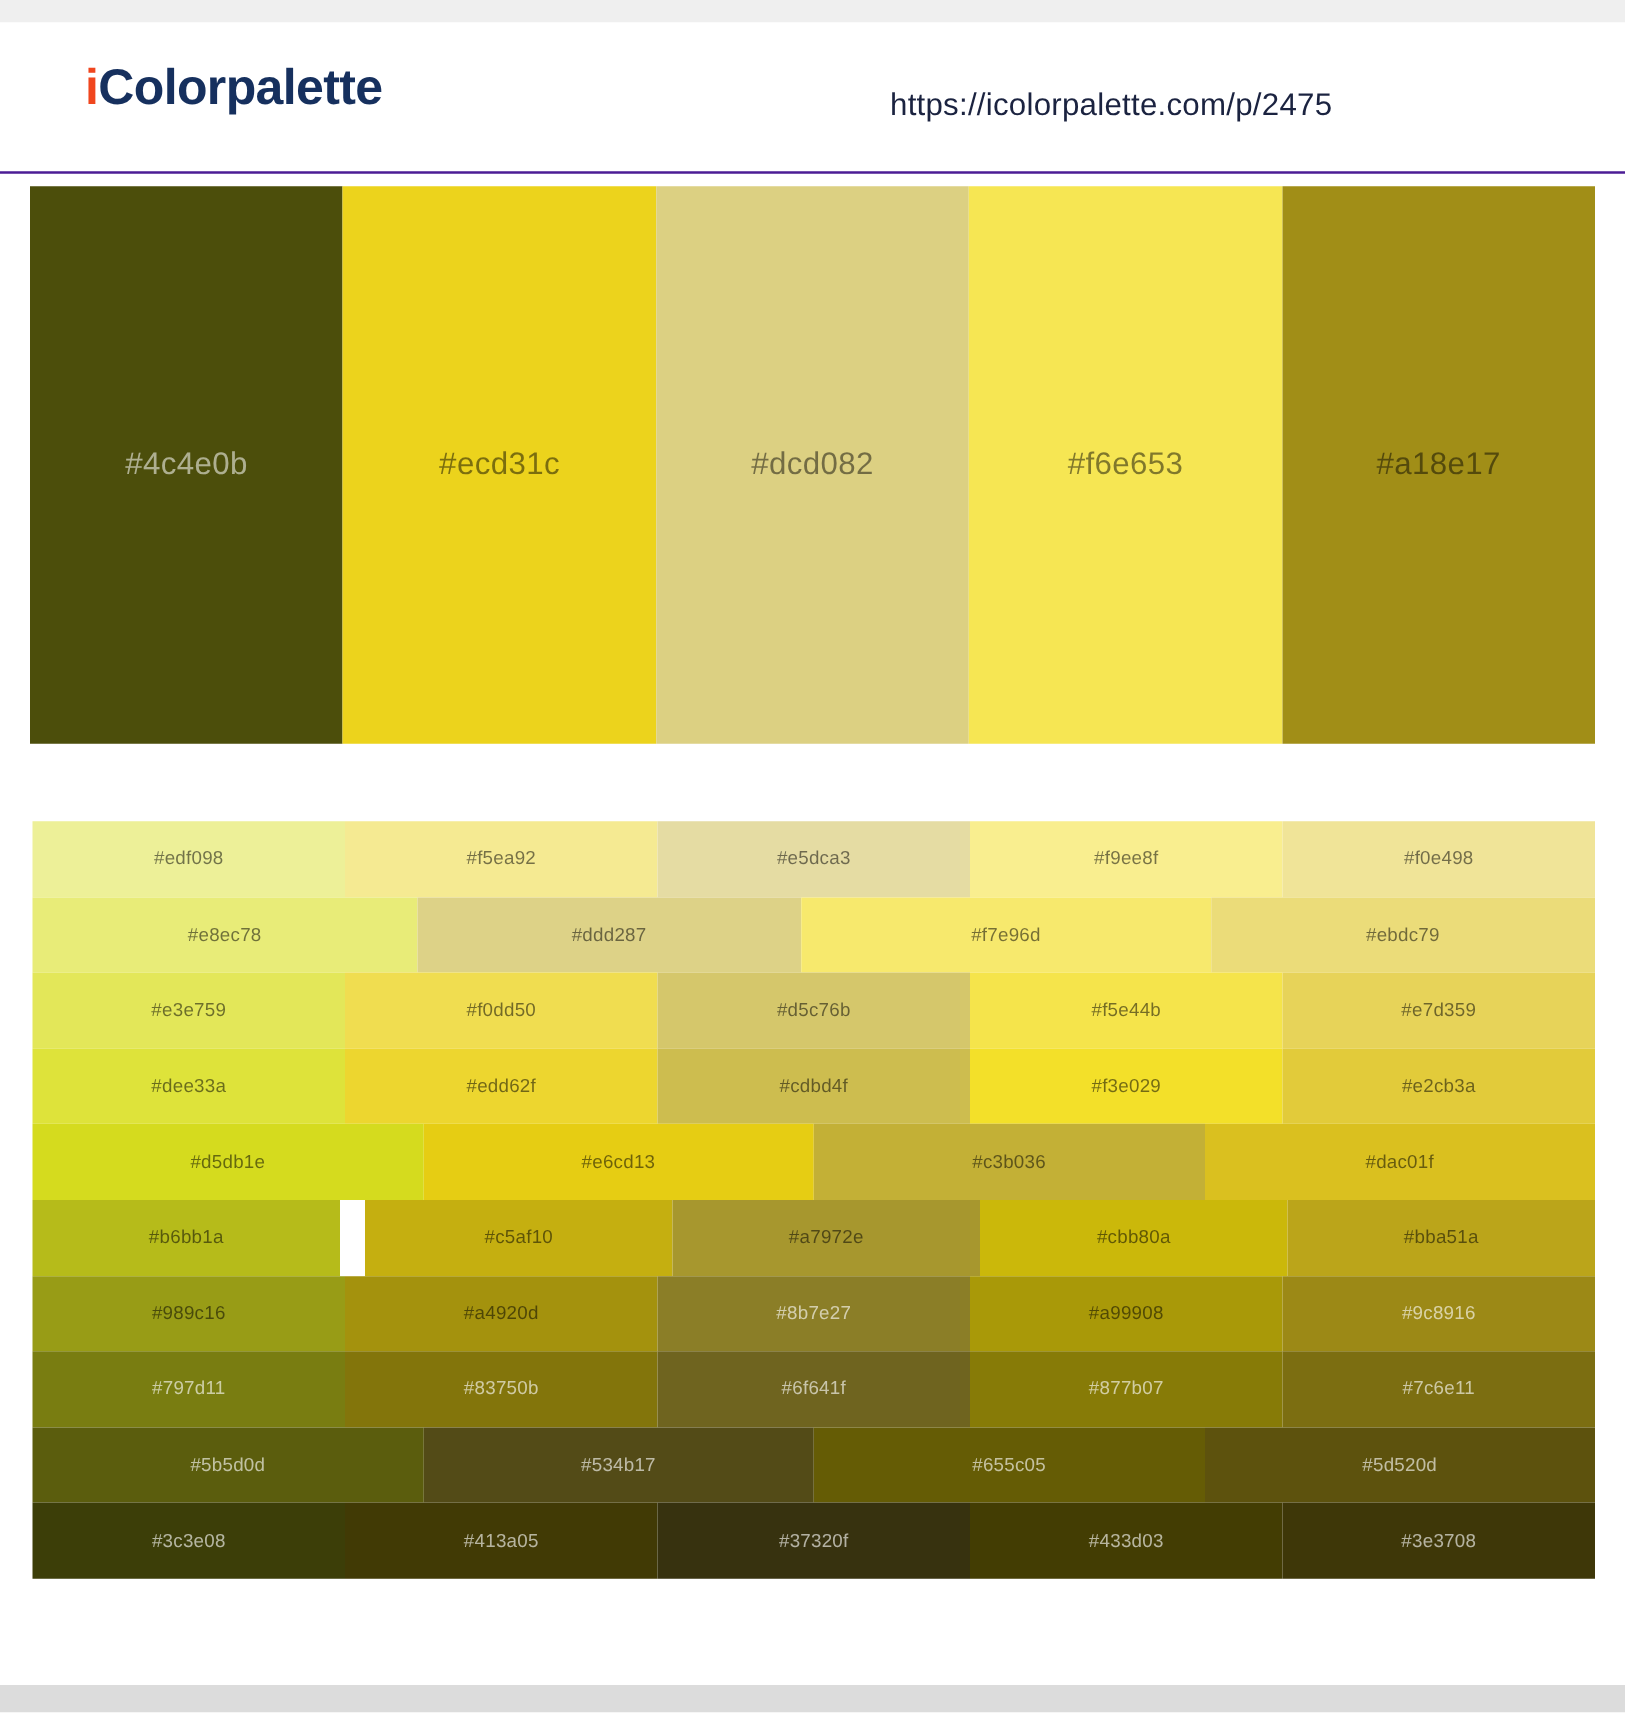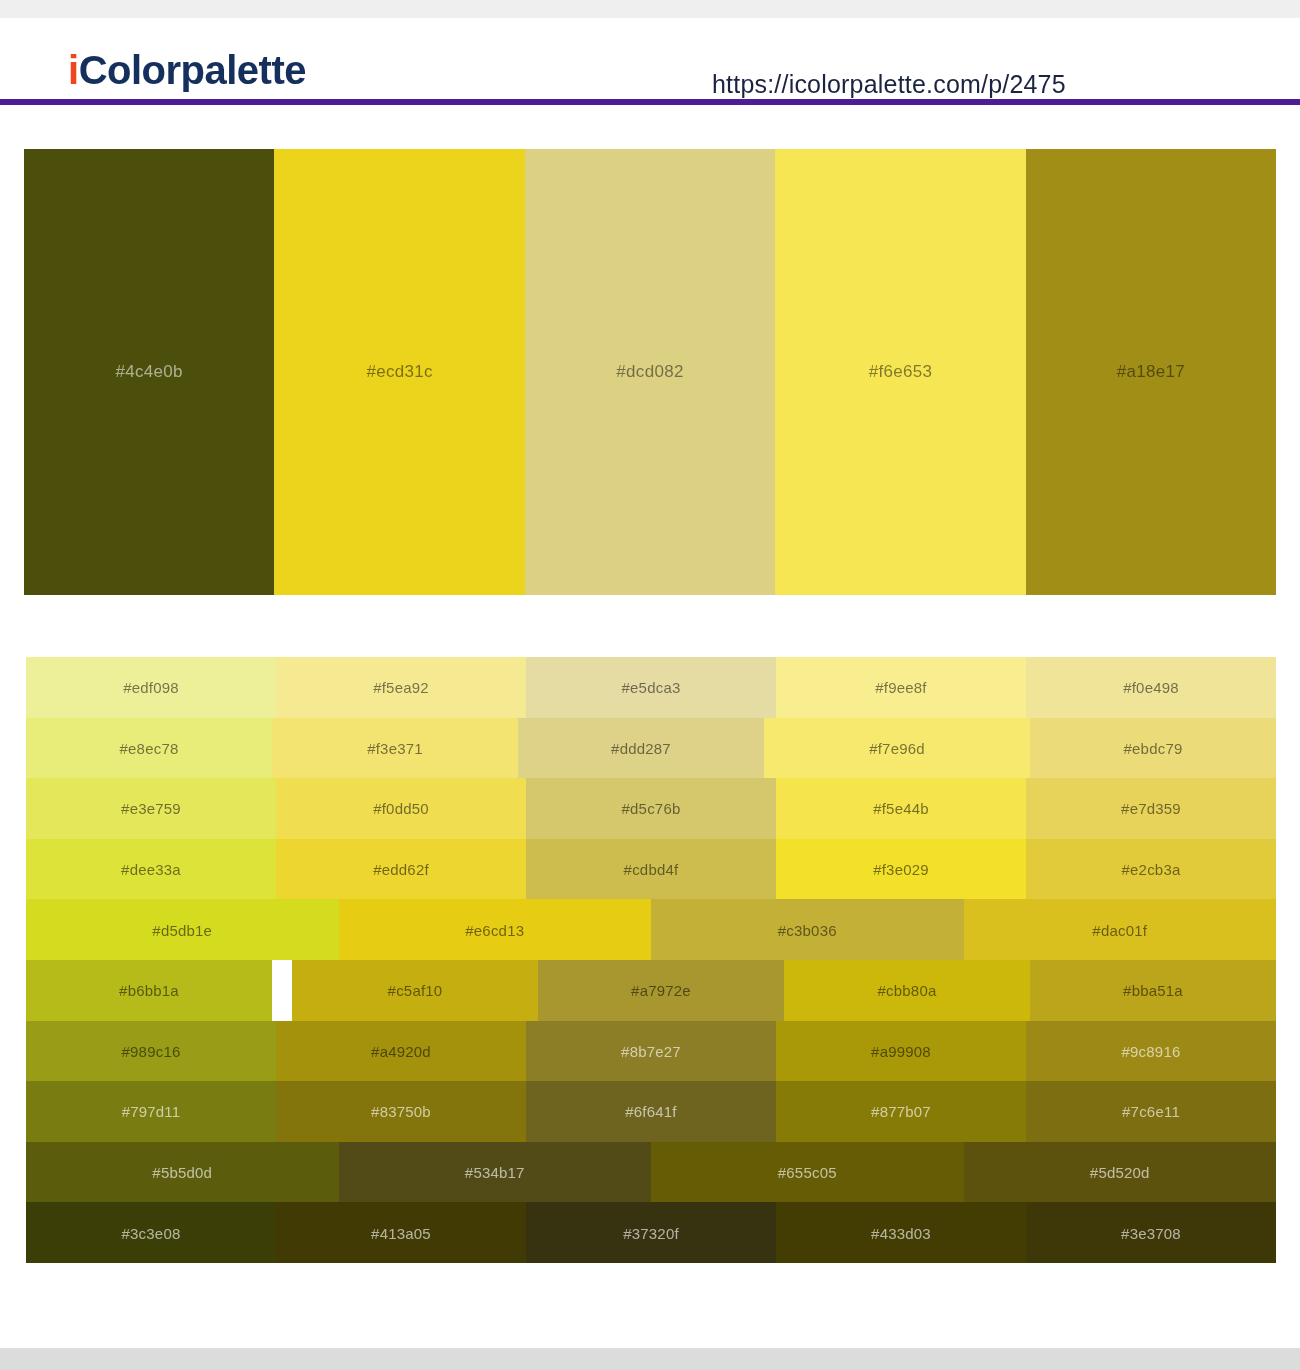--- a/index.html
+++ b/index.html
@@ -26,23 +26,23 @@
     width: 1300px;
     height: 18px;
     background: #efefef;
   }
 
   
   .header {
     position: absolute;
     top: 18px; left: 0;
     width: 1300px;
-    height: 87px;
+    height: 121px;
     background: #ffffff;
-    border-bottom: 6px solid #4c1d95;
+    border-bottom: 2px solid #4c1d95;
   }
 
   .logo {
     position: absolute;
     left: 68px;
     top: 32px;
     font-size: 40px;
     font-weight: bold;
     letter-spacing: -0.5px;
     line-height: 1;
@@ -74,21 +74,21 @@
     flex: 1 1 0;
     position: relative;
   }
   .swatch-label {
     position: absolute;
     left: 0;
     top: 50%;
     transform: translateY(-50%);
     width: 100%;
     text-align: center;
-    font-size: 17px;
+    font-size: 25px;
     color: rgba(0,0,0,0.48);
     letter-spacing: 0.3px;
   }
   .swatch.dark .swatch-label { color: rgba(255,255,255,0.55); }
 
   
   .grid {
     position: absolute;
     left: 26px;
     top: 657px;
@@ -175,23 +175,20 @@
           <span class="grid-cell-label">#f9ee8f</span>
         </div>
         <div class="grid-cell" style="background: rgb(240, 228, 152);">
           <span class="grid-cell-label">#f0e498</span>
         </div>
       </div>
       <div class="grid-row">
         <div class="grid-cell" style="background: rgb(232, 236, 120);">
           <span class="grid-cell-label">#e8ec78</span>
         </div>
-        <div class="grid-cell" style="background: rgb(243, 227, 113);">
-          <span class="grid-cell-label">#f3e371</span>
-        </div>
         <div class="grid-cell" style="background: rgb(221, 210, 135);">
           <span class="grid-cell-label">#ddd287</span>
         </div>
         <div class="grid-cell" style="background: rgb(247, 233, 109); padding-left: 20px;">
           <span class="grid-cell-label">#f7e96d</span>
         </div>
         <div class="grid-cell" style="background: rgb(235, 220, 121);">
           <span class="grid-cell-label">#ebdc79</span>
         </div>
       </div>

